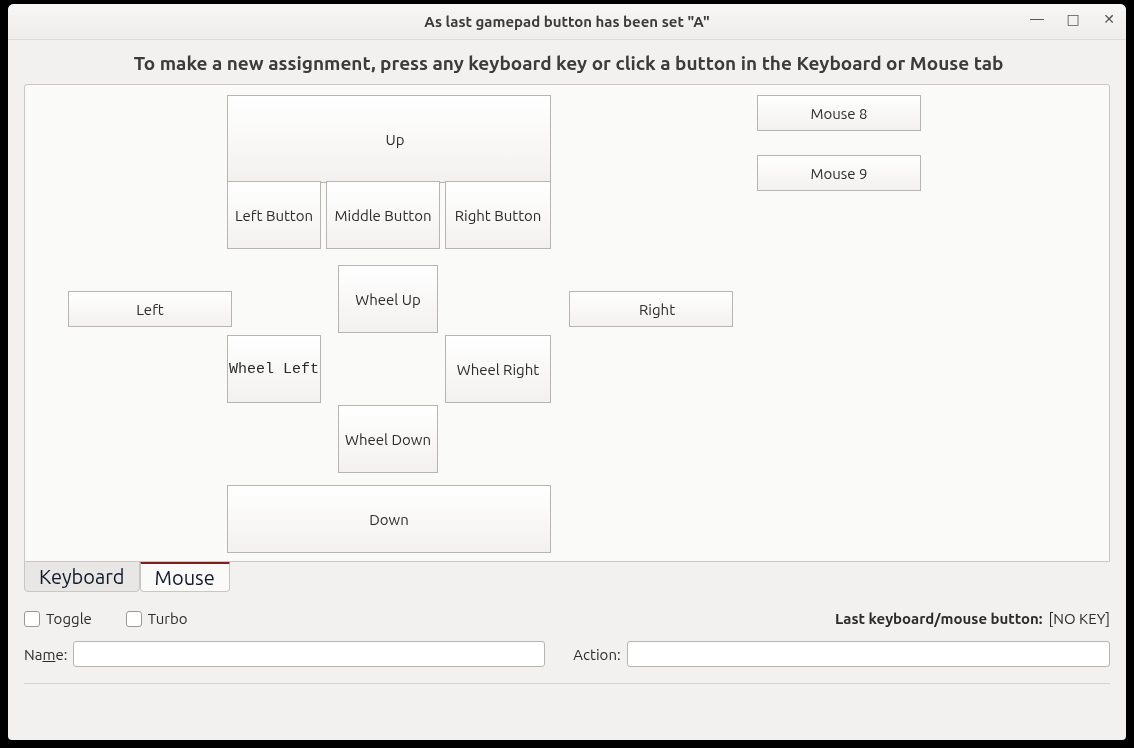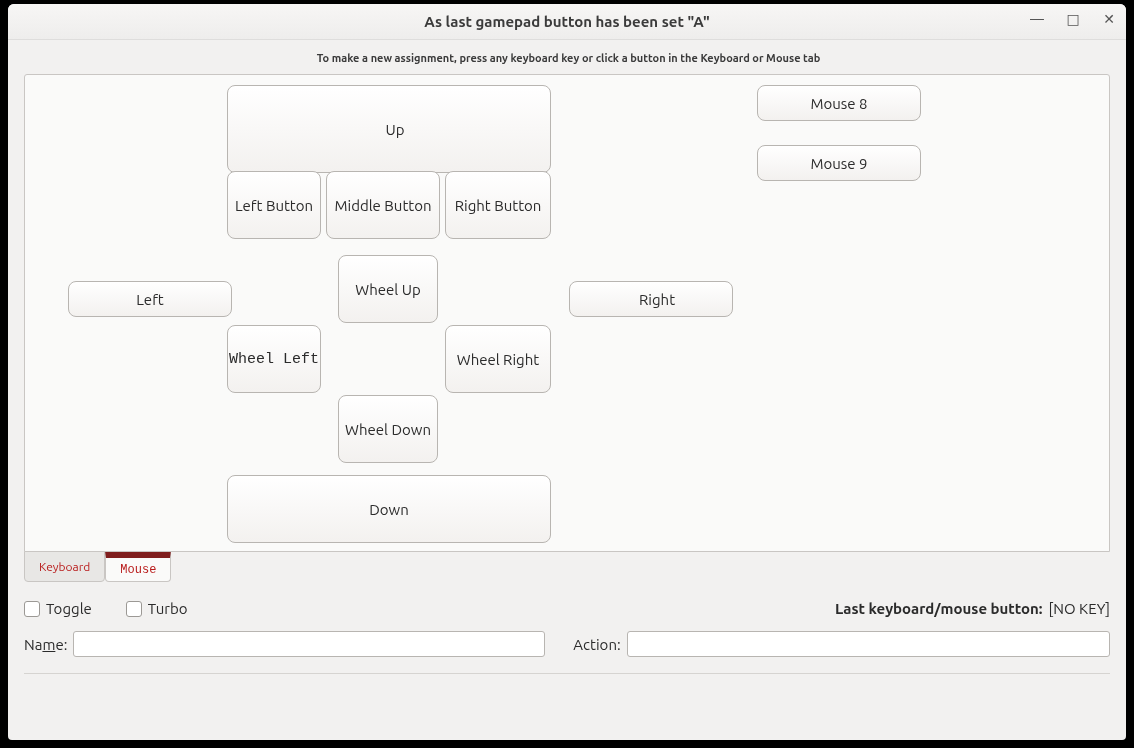--- a/index.html
+++ b/index.html
@@ -44,38 +44,38 @@
     color: #555;
     font-size: 14px;
   }
   .win-ctrl {
     width: 22px; height: 22px;
     display: flex; align-items: center; justify-content: center;
     cursor: pointer;
   }
   .instructions {
     text-align: center;
-    font-size: 11px;
+    font-size: 19px;
     font-weight: 600;
     color: #3b3b3b;
     padding: 12px 0 10px 3px;
   }
   .panel {
     margin: 0 16px;
     border: 1px solid #c9c6c3;
     background: #fafaf9;
     border-radius: 3px 3px 0 0;
     height: 478px;
     position: relative;
   }
   .btn {
     position: absolute;
     background: linear-gradient(#ffffff,#f3f1ef);
     border: 1px solid #b8b5b1;
-    border-radius: 8px;
+    border-radius: 0;
     font-size: 15px;
     color: #2b2b2b;
     display: flex;
     align-items: center;
     justify-content: center;
     box-shadow: 0 1px 0 rgba(255,255,255,0.6) inset;
     cursor: pointer;
   }
   
   .b-up    { left: 202px; top: 10px;  width: 324px; height: 88px; padding-left: 12px; }
@@ -96,34 +96,33 @@
     color: #9a9894;
     font-size: 14px;
   }
   .tabs {
     margin: 0 16px;
     display: flex;
     height: 30px;
   }
   .tab {
     padding: 0 14px;
-    font-size: 12px;
-    color: #b91c1c;
+    font-size: 20px;
+    color: #0f172a;
     border: 1px solid #c9c6c3;
     background: #e8e7e5;
     display: flex;
     align-items: center;
     border-radius: 0 0 4px 4px;
     cursor: pointer;
     margin-top: -1px;
   }
   .tab.active {
     background: #fafaf9;
-    border-top: 7px solid #7f1d1d;
-    font-family: Liberation Mono, monospace;
+    border-top: 3px solid #7f1d1d;
   }
   .flags-row {
     display: flex;
     align-items: center;
     margin: 18px 16px 0 16px;
     font-size: 15px;
     color: #2b2b2b;
   }
   .checkbox {
     width: 16px; height: 16px;

